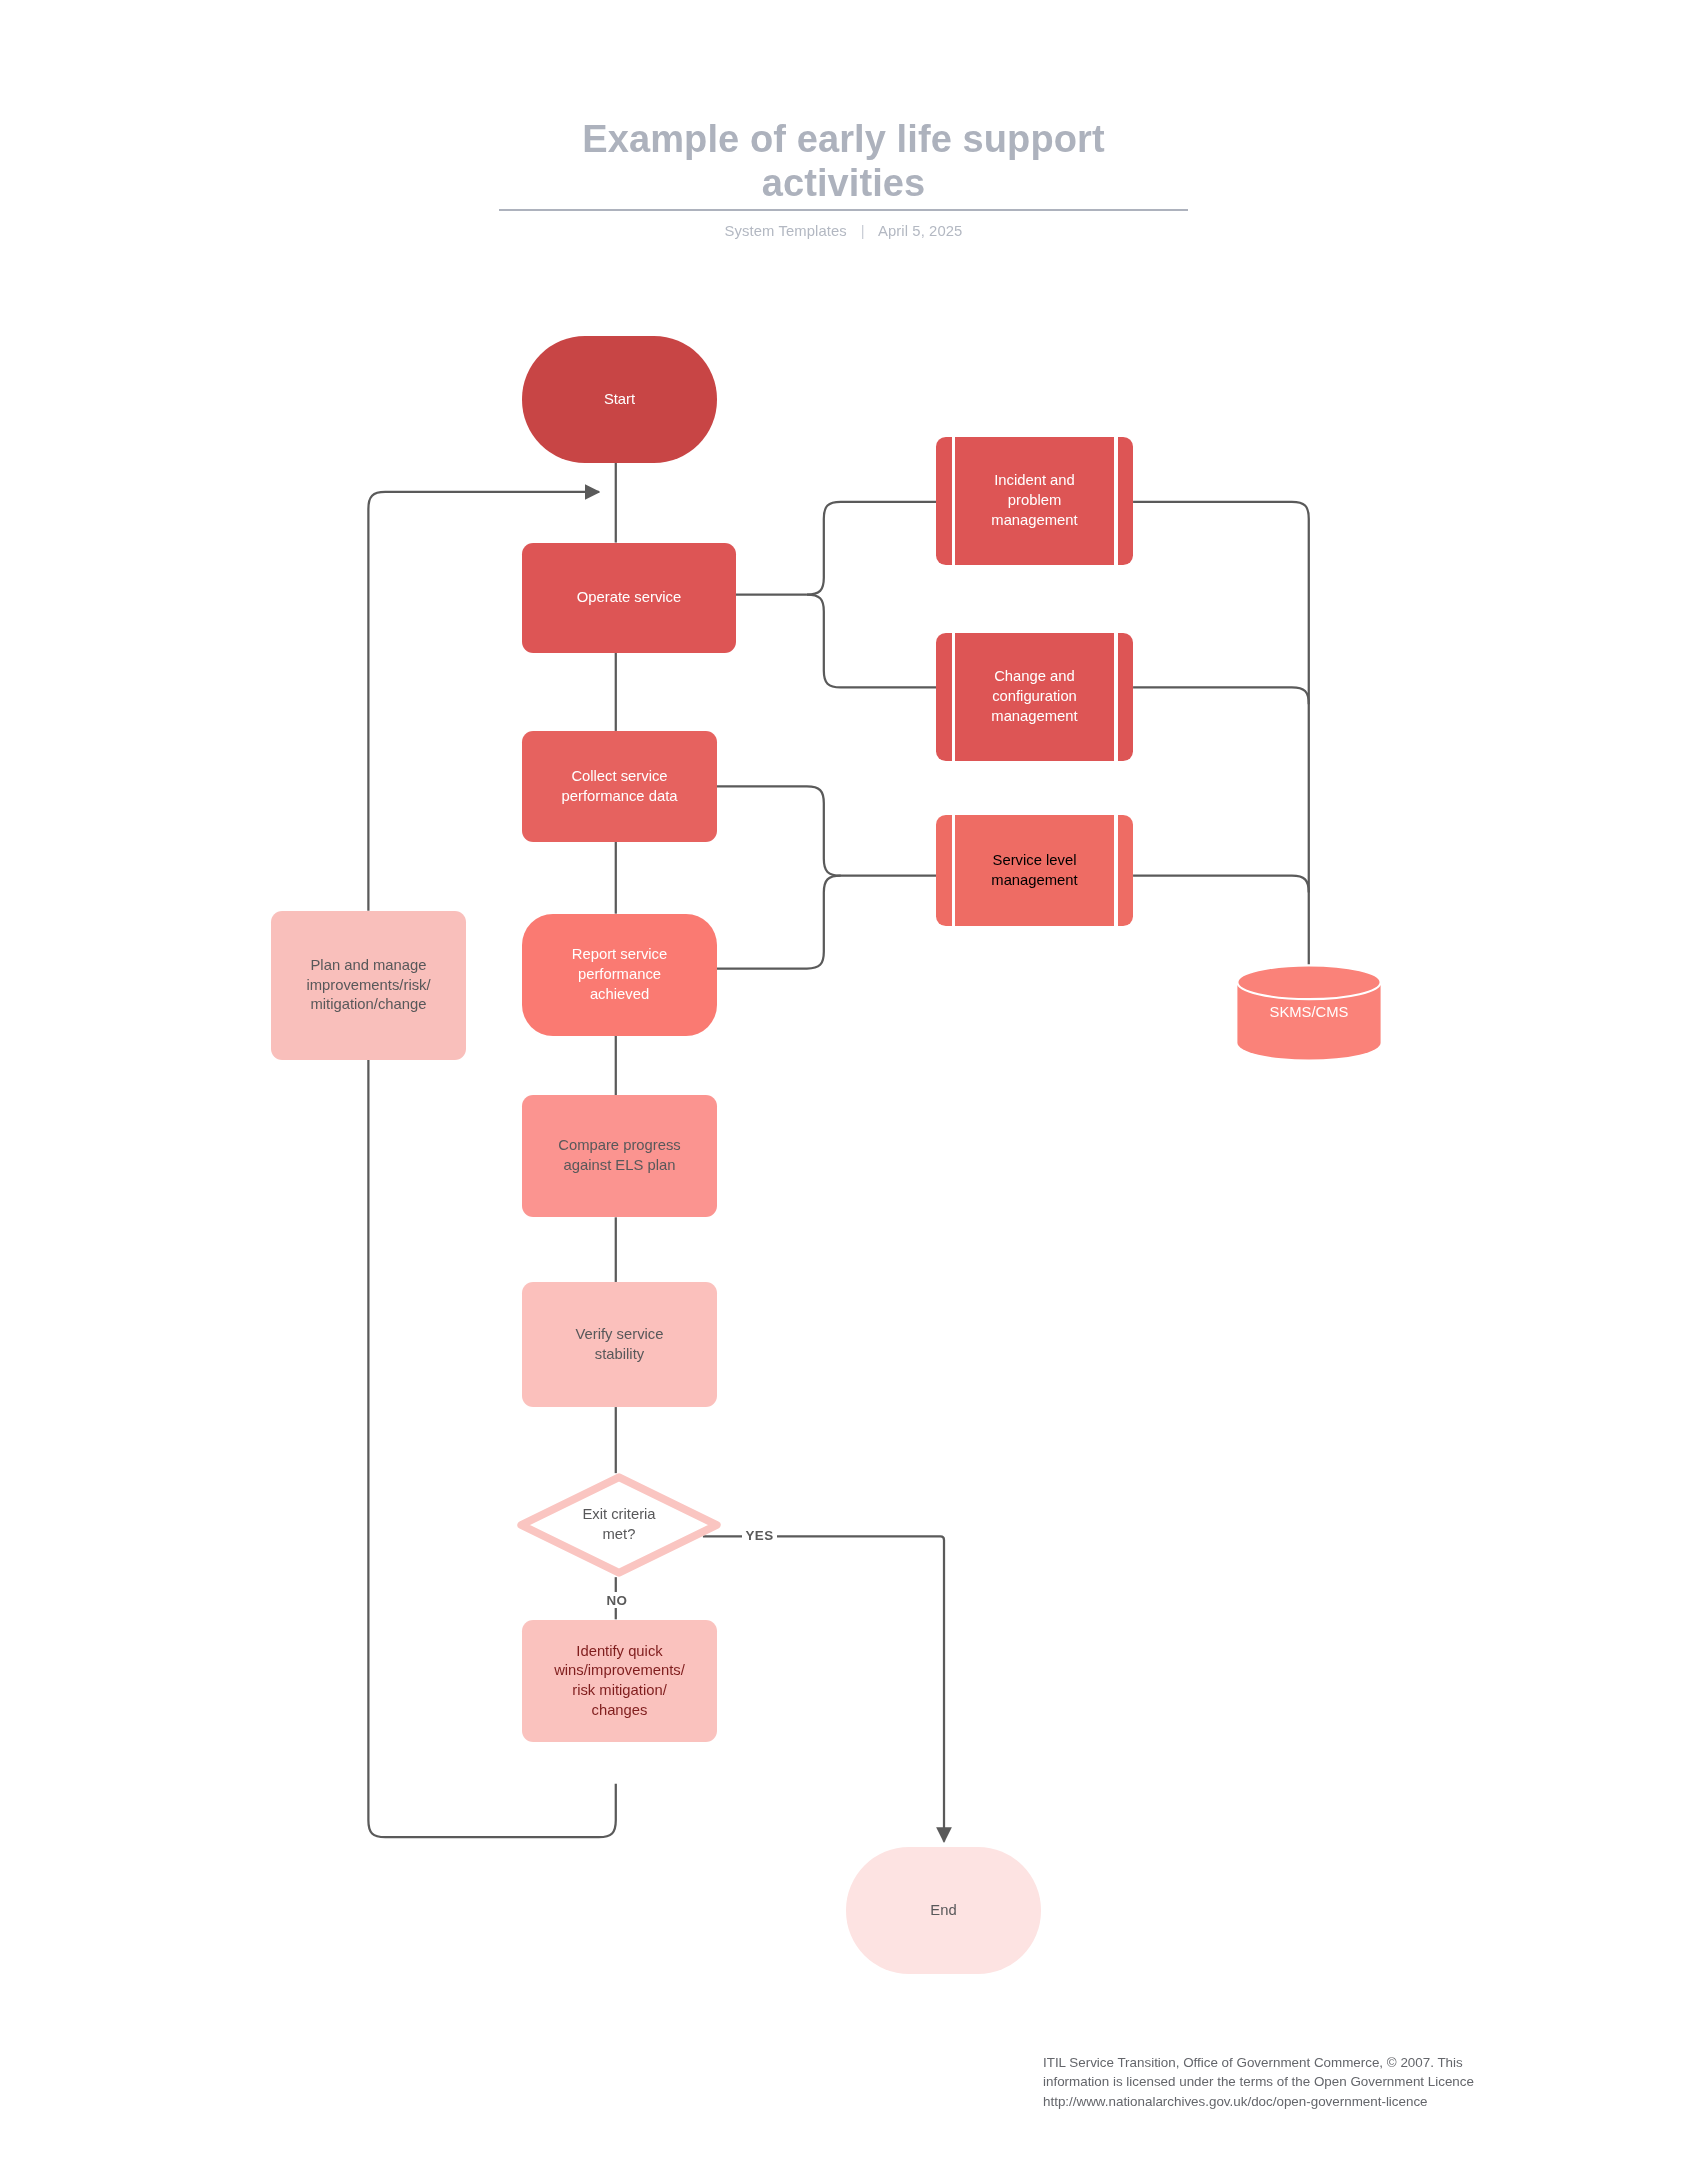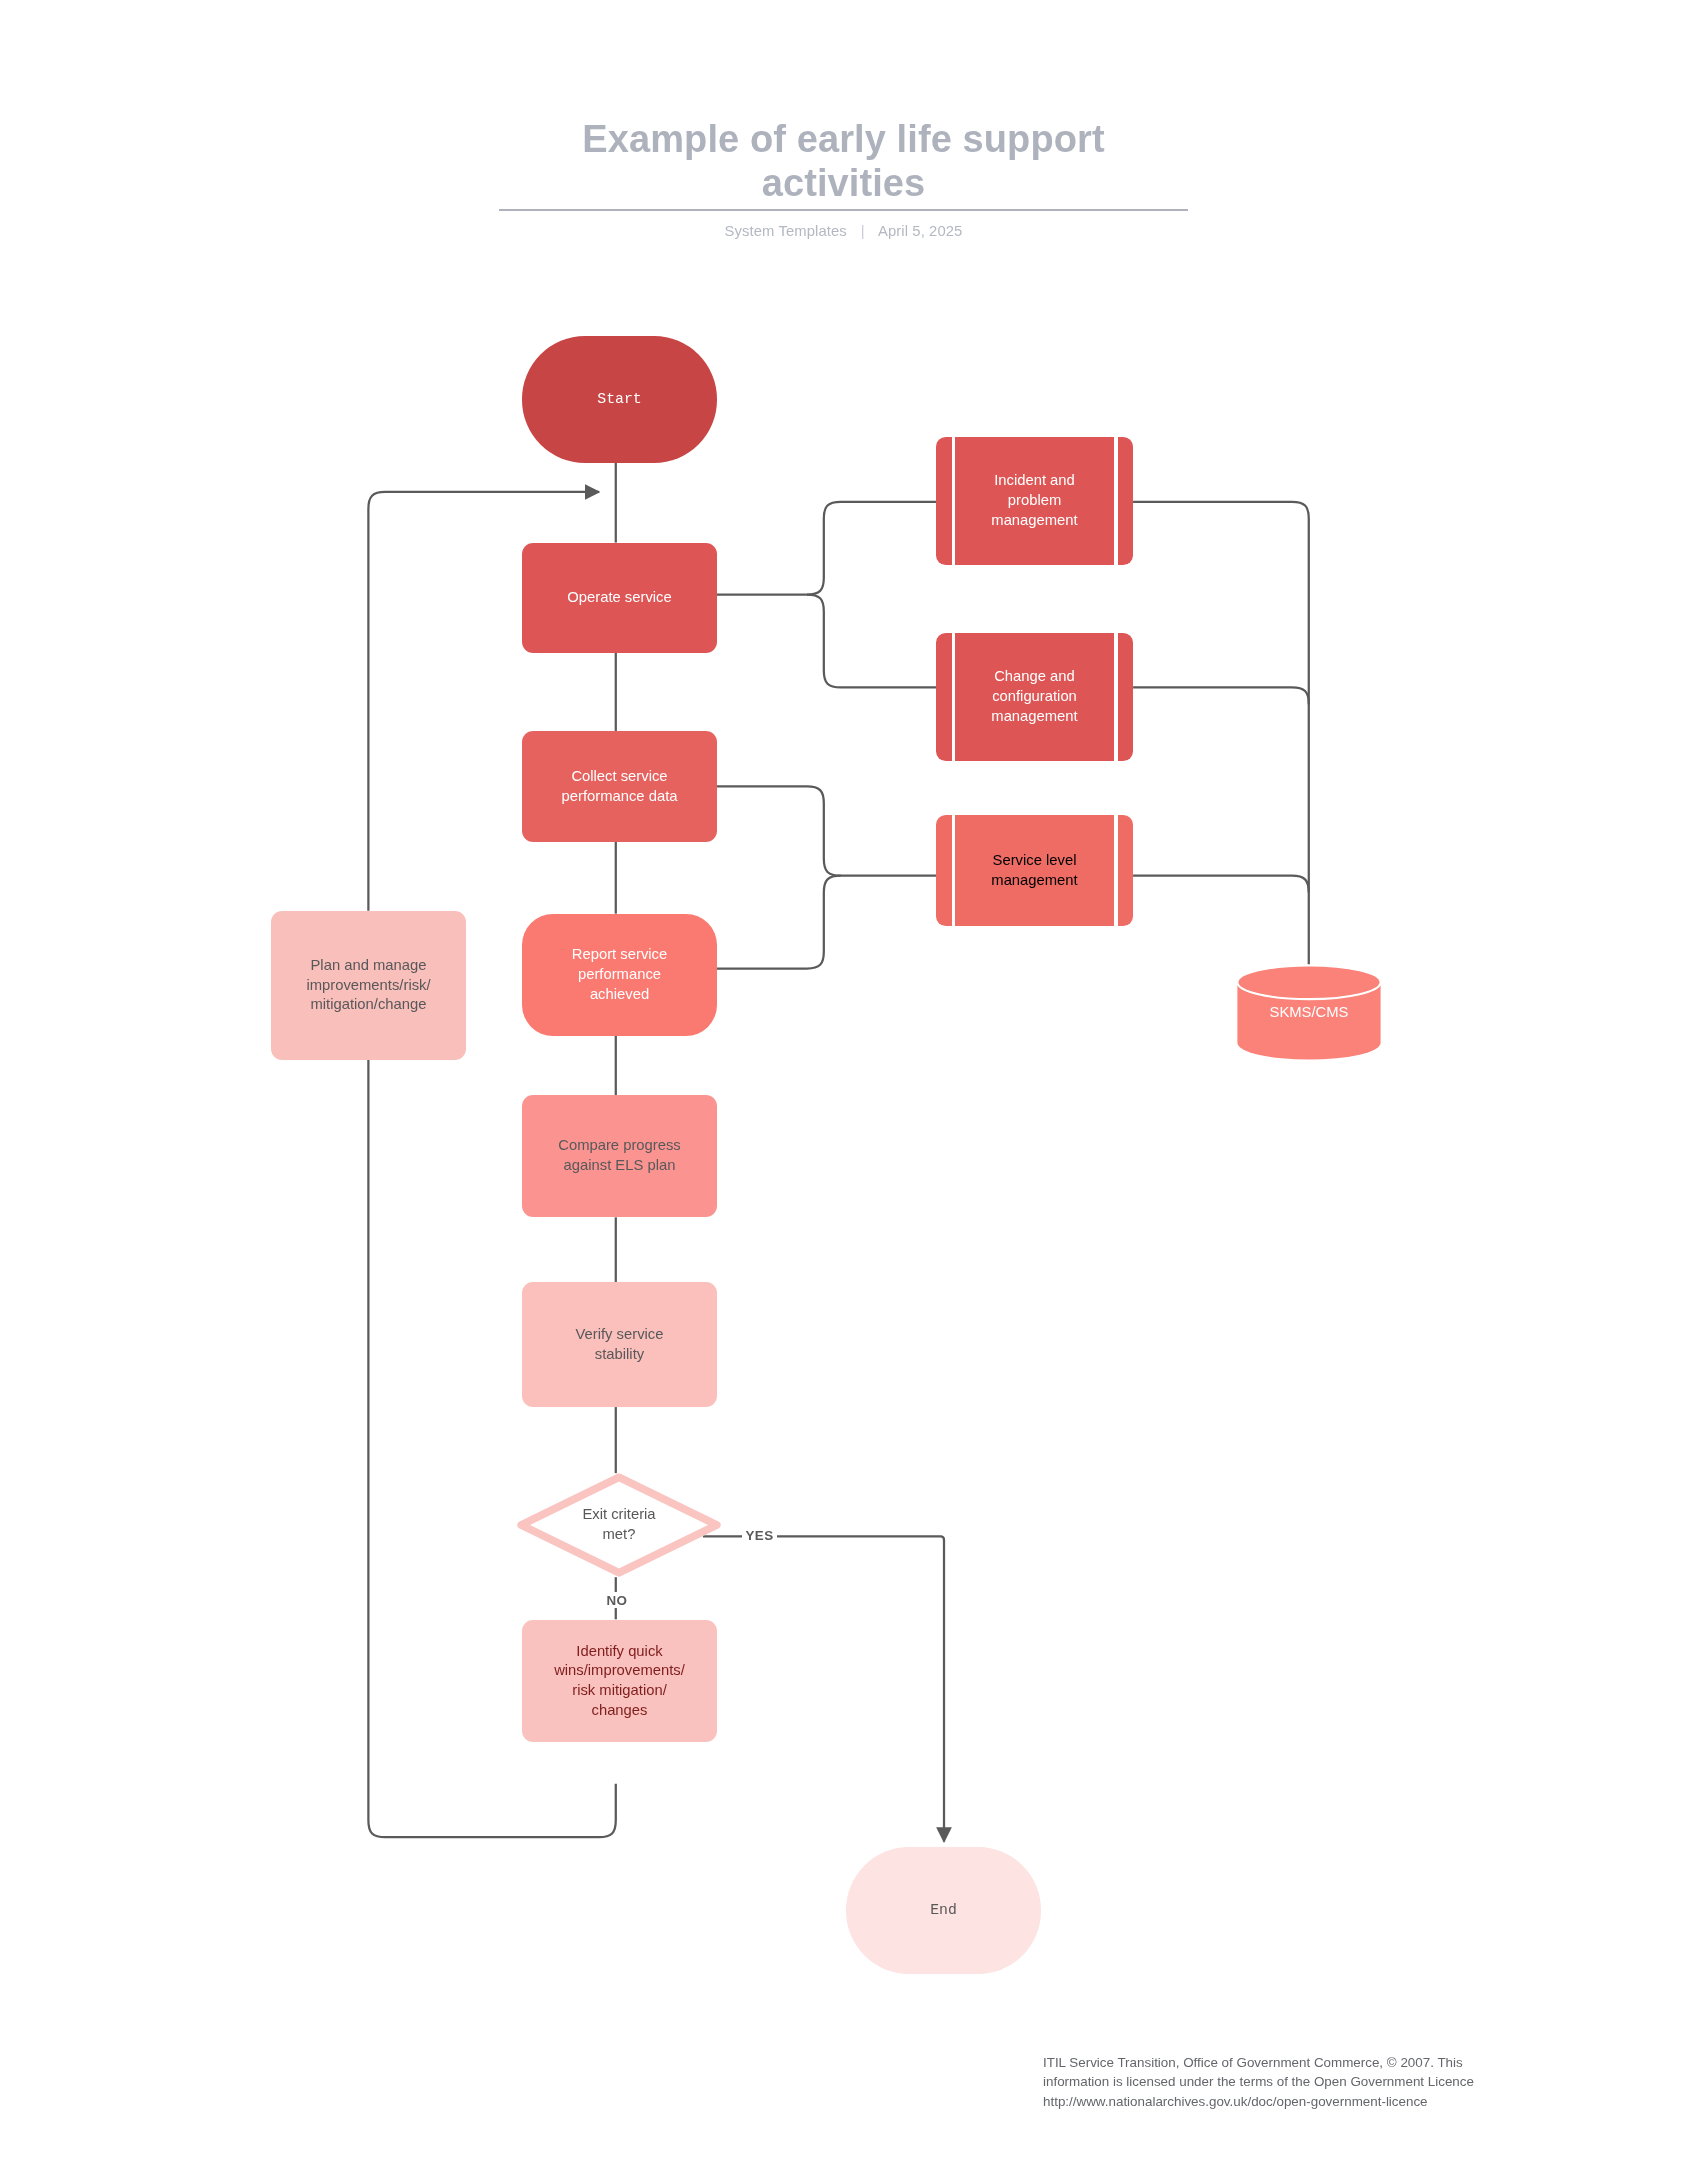--- a/index.html
+++ b/index.html
@@ -69,21 +69,20 @@
     justify-content: center;
     text-align: center;
     line-height: 1.33;
     font-size: 14.8px;
     padding: 4.2px 8.4px;
   }
   .node .lbl { white-space: pre-line; display: block; }
 
   .terminator {
     border-radius: 63px;
-    font-family: Liberation Mono, monospace;
   }
   .process {
     border-radius: 11.2px;
   }
 
   
   .subproc {
     border-radius: 9.8px;
   }
   .subproc .innerbars {
@@ -204,21 +203,21 @@
       <path d="M 876 2538 L 876 2590 C 876 2608 870 2614 852 2614 L 548 2614 C 530 2614 524 2608 524 2590 L 524 1482" marker-end="url(#arw)"></path>
 
       <path d="M 524 1296 L 524 724 C 524 706 530 700 548 700 L 852 700" marker-end="url(#arw)"></path>
     </g>
   </svg>
 
   <div class="node terminator" style="left:522px; top:336px; width:195px; height:127px; background:#c84545; color:#ffffff;">
     <span class="lbl">Start</span>
   </div>
 
-  <div class="node process" style="left:522px; top:543px; width:195px; height:110px; background:#dd5555; color:#ffffff;">
+  <div class="node process" style="left:522px; top:543px; width:214px; height:110px; background:#dd5555; color:#ffffff;">
     <span class="lbl">Operate service</span>
   </div>
 
   <div class="node process" style="left:522px; top:731px; width:195px; height:111px; background:#e6625f; color:#ffffff;">
     <span class="lbl">Collect service
 performance data</span>
   </div>
 
   <div class="node process" style="left:522px; top:914px; width:195px; height:122px; background:#fa7a72; color:#ffffff;border-radius:31px;">
     <span class="lbl">Report service

